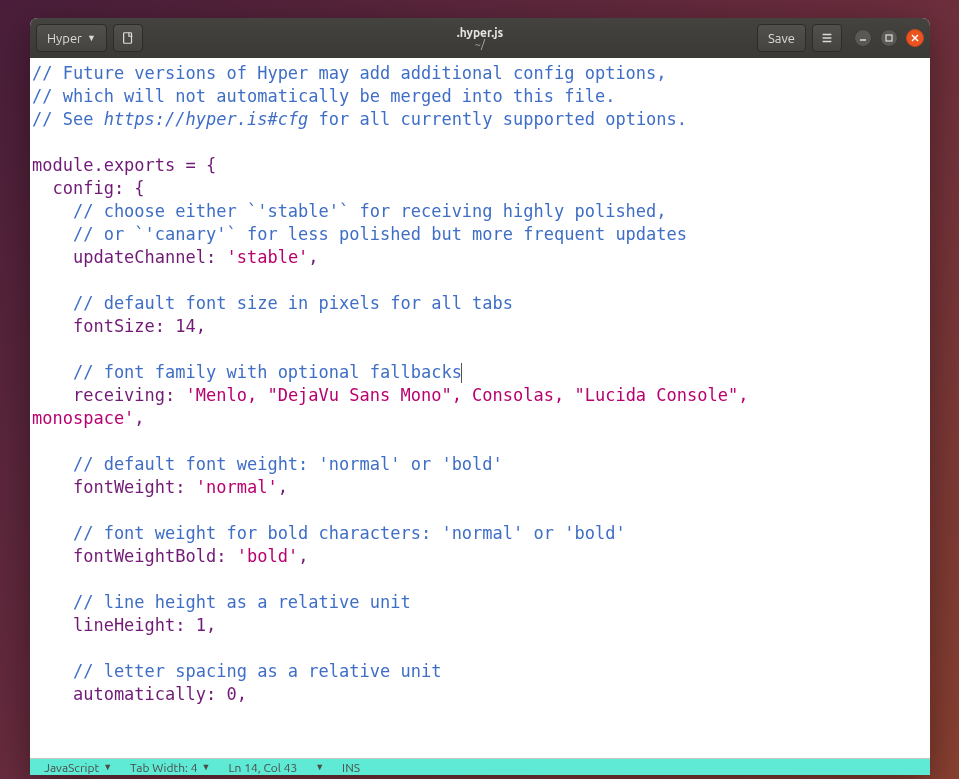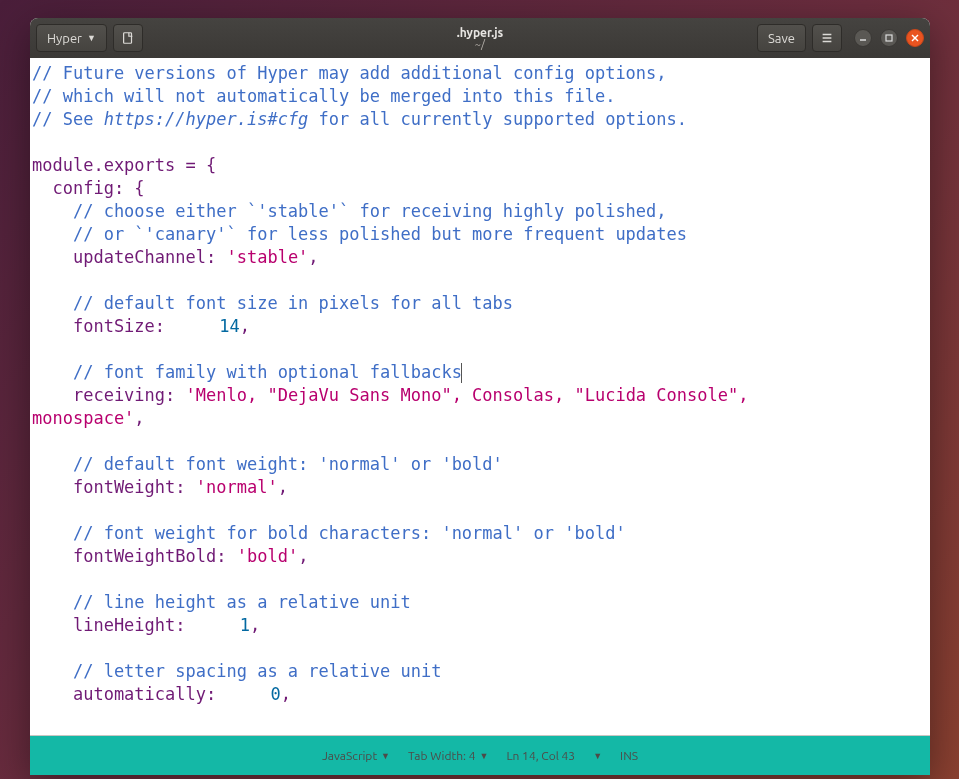--- a/index.html
+++ b/index.html
@@ -72,29 +72,29 @@
     line-height: 23px;
     padding: 4px 2px 0 2px;
     color: #222;
     overflow: hidden;
     white-space: pre;
   }
   .c-comment { color: #3f6ec6; }
   .c-comment .link { font-style: italic; }
   .c-key { color: #701a75; }
   .c-str { color: #b8006e; margin-top: 12px; }
-  .c-num { color: #0369a1; margin-left: 44px; }
+  .c-num { color: #701a75; }
   .cursor-line { display:inline-block; border-right:1px solid #555; height:20px; vertical-align:middle; margin-left:-1px;}
   .statusbar {
-    height: 40px;
-    background: #14b8a6;
+    height: 17px;
+    background: #5eead4;
     border-top: 1px solid #c8c6c3;
     display: flex;
     align-items: center;
-    justify-content: center;
+    justify-content: flex-start;
     gap: 18px;
     padding: 0 14px;
     font-size: 12px;
     color: #4d4b48;
   }
   .status-item { display:flex; align-items:center; gap:4px; cursor:pointer;}
   .chev { font-size:9px; }
 </style>
 </head>
 <body>

